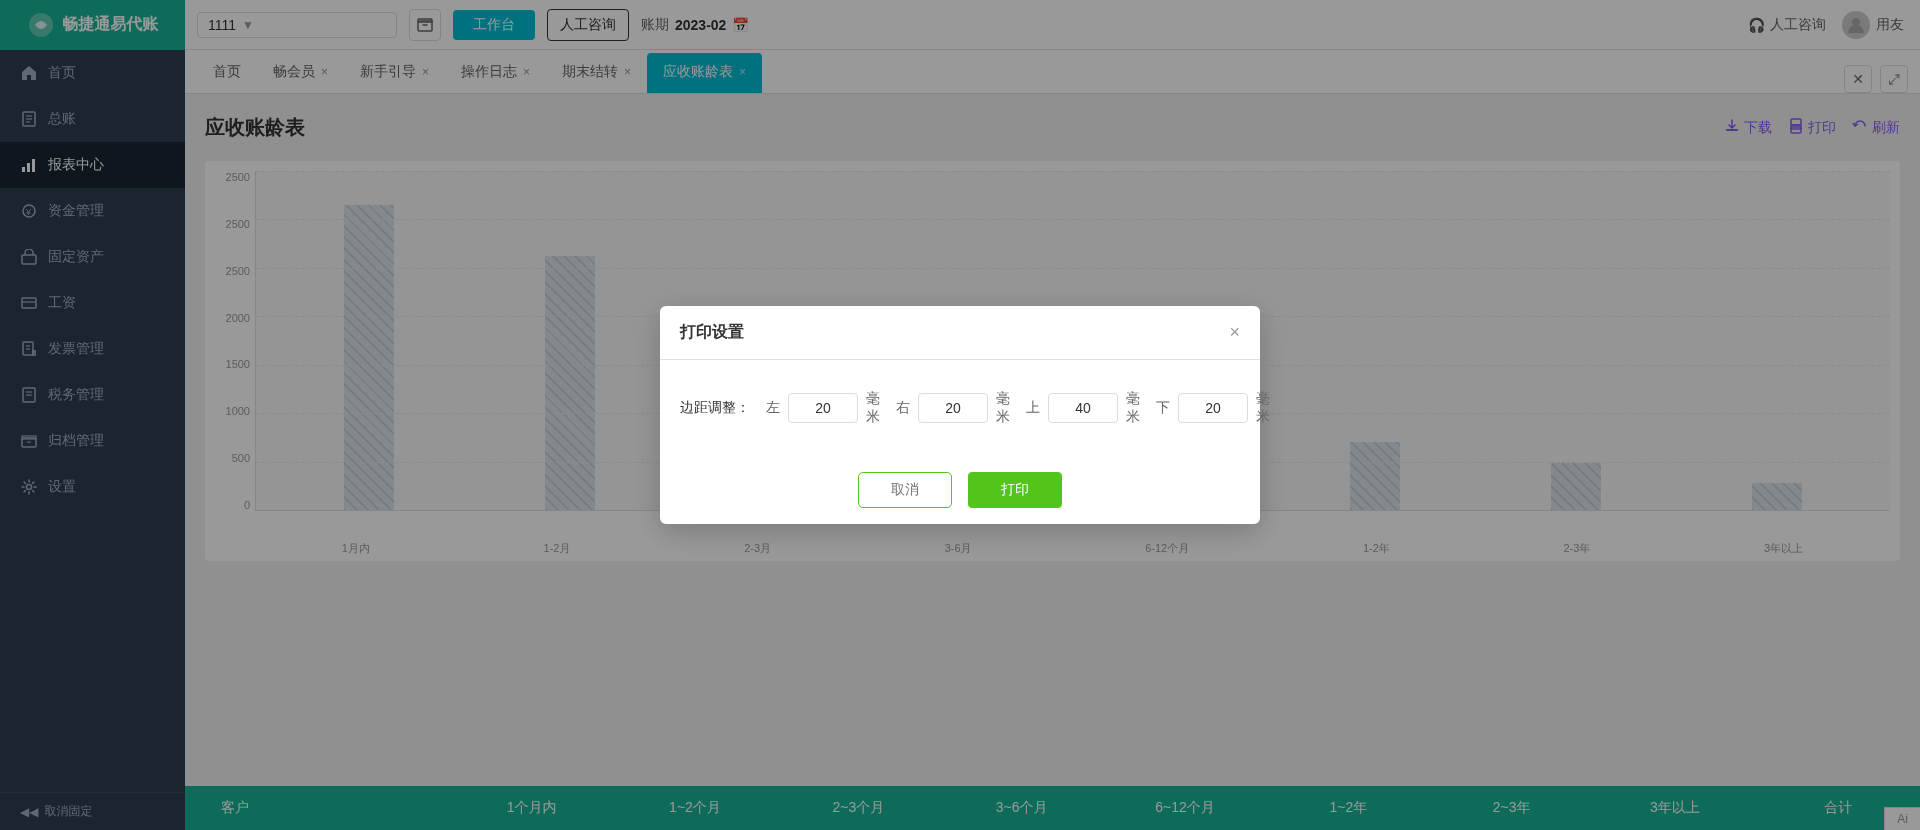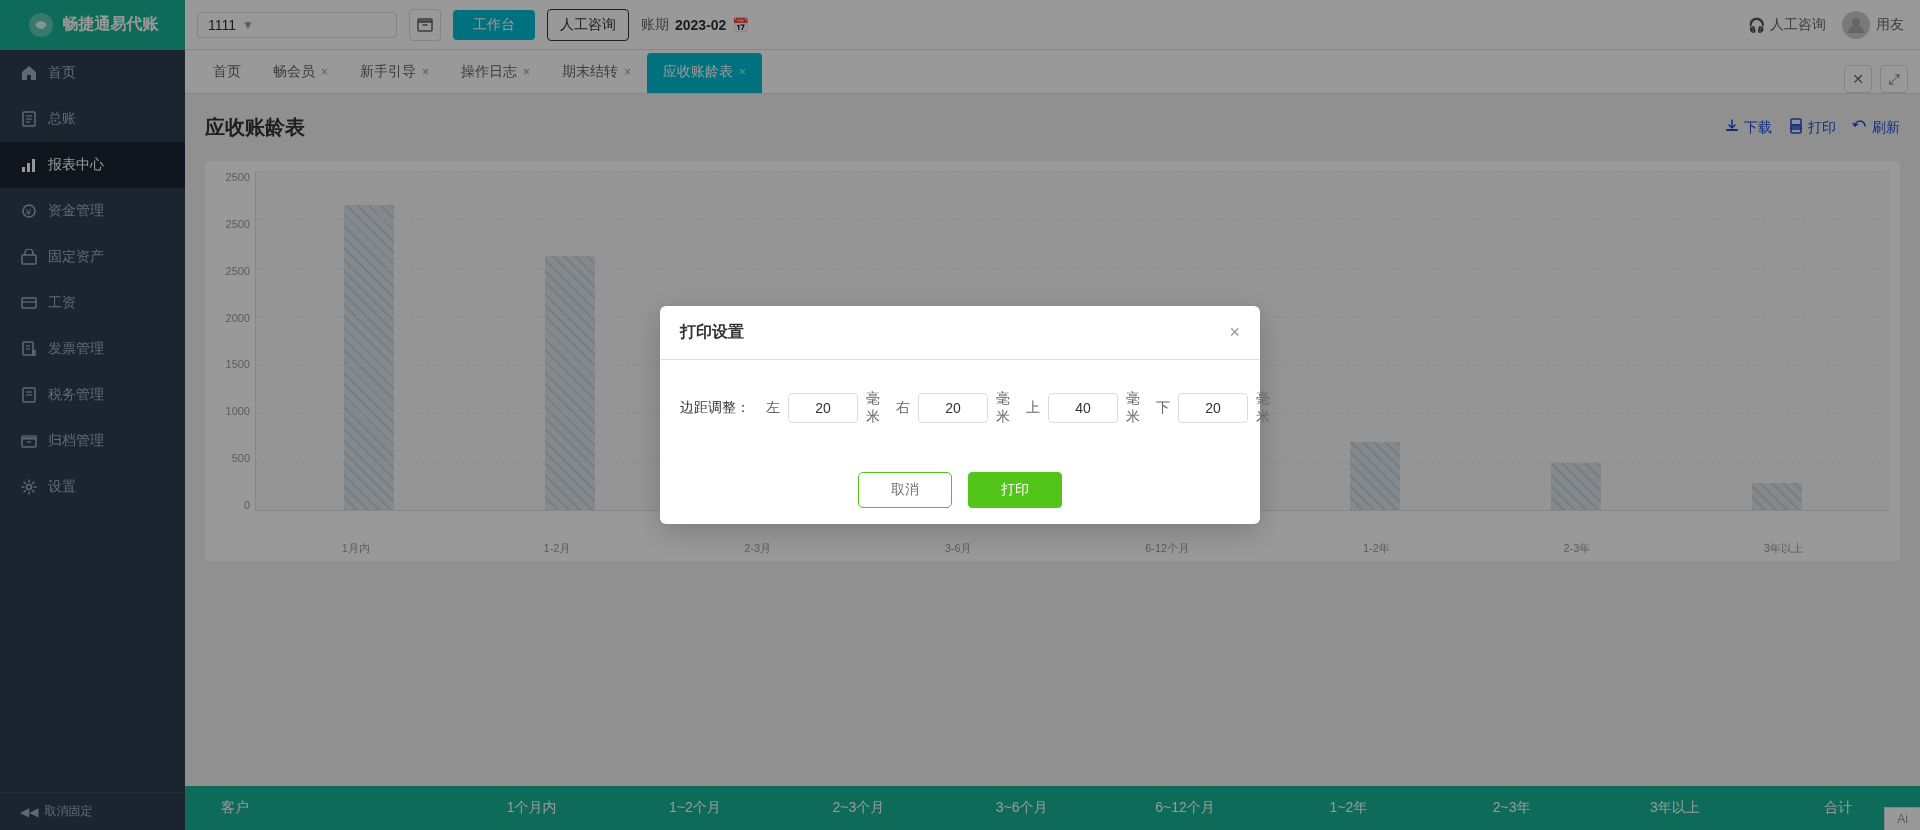--- a/index.html
+++ b/index.html
@@ -44,21 +44,21 @@
     .tab.active { color: #fff; background: #00bcd4; border-radius: 4px 4px 0 0; border-bottom: 2px solid #00bcd4; }
     .tab-close { font-size: 12px; color: inherit; cursor: pointer; opacity: 0.7; }
     .tabs-right { margin-left: auto; display: flex; align-items: center; gap: 8px; }
     .tab-action-btn { width: 28px; height: 28px; border: 1px solid #ddd; border-radius: 4px; display: flex; align-items: center; justify-content: center; cursor: pointer; color: #666; background: #fff; }
 
     
     .page-content { flex: 1; padding: 20px; overflow: auto; position: relative; }
     .page-header { display: flex; align-items: center; justify-content: space-between; margin-bottom: 20px; }
     .page-title { font-size: 20px; font-weight: bold; color: #333; }
     .page-actions { display: flex; align-items: center; gap: 16px; color: #666; }
-    .action-btn { display: flex; align-items: center; gap: 4px; cursor: pointer; color: #1d4ed8; }
+    .action-btn { display: flex; align-items: center; gap: 4px; cursor: pointer; color: #8b5cf6; }
 
     
     .chart-area { background: #fff; border-radius: 4px; padding: 20px; flex: 1; position: relative; min-height: 400px; }
 
     
     .table-header-bar { height: 44px; background: #1ab394; display: flex; align-items: center; color: #fff; font-size: 14px; flex-shrink: 0; }
     .table-header-cell { flex: 1; text-align: center; padding: 0 8px; }
     .table-header-cell.customer { flex: 1.5; text-align: left; padding-left: 36px; }
 
     

